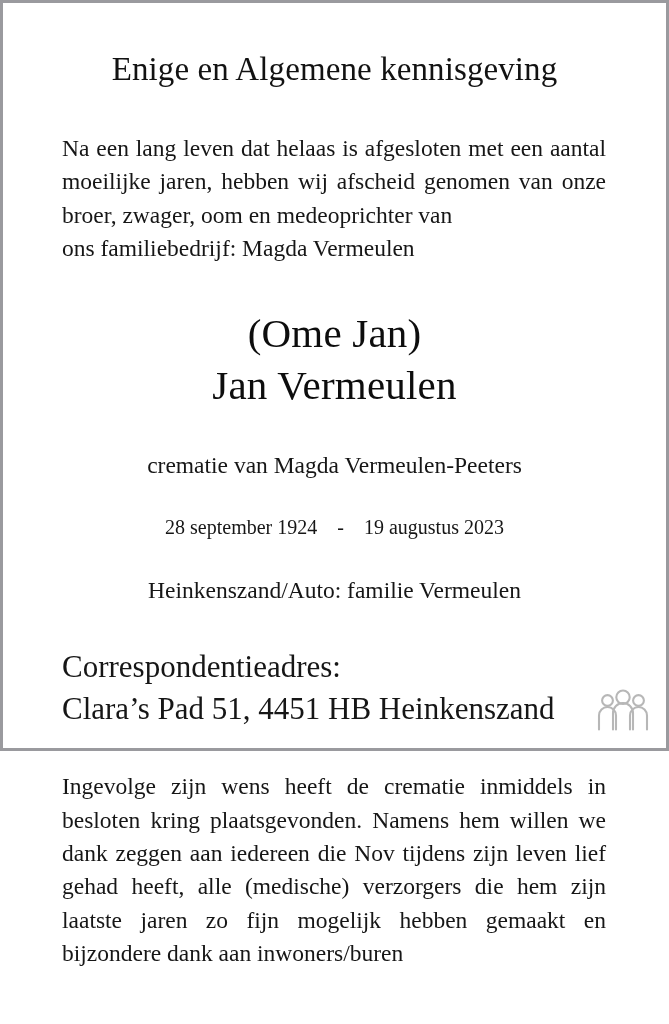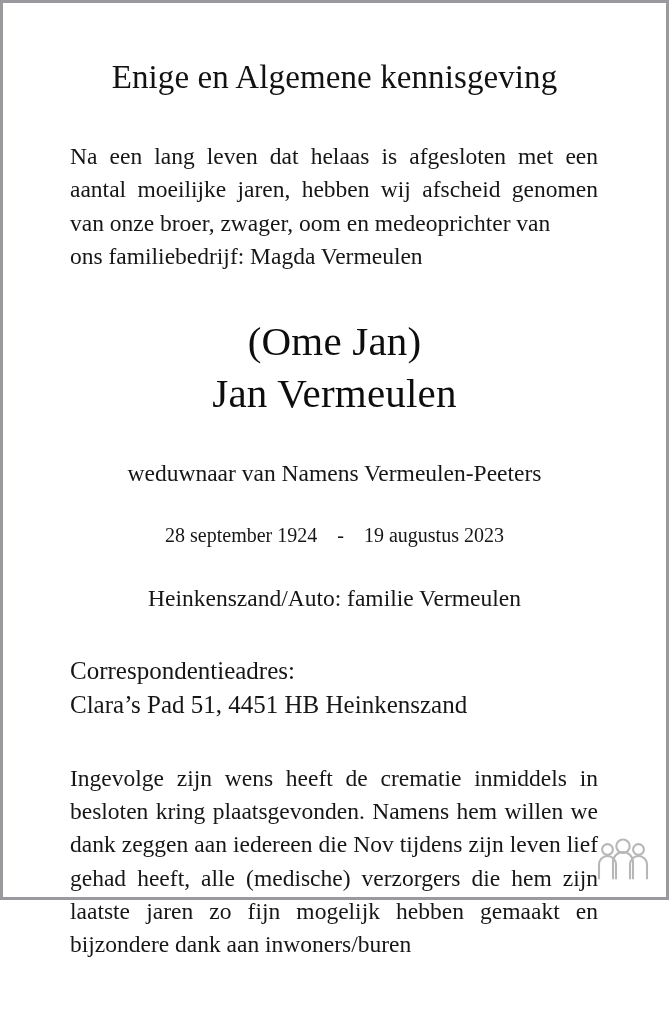--- a/index.html
+++ b/index.html
@@ -12,24 +12,24 @@
     background: #ffffff;
     font-family: "Liberation Serif", "DejaVu Serif", serif;
     color: #1a1a1a;
     overflow: hidden;
   }
 
   .notice {
     position: relative;
     box-sizing: border-box;
     width: 669px;
-    height: 900px;
+    height: 751px;
     background: #ffffff;
     border: 3px solid #9a9a9e;
-    padding: 12px;
+    padding: 4px;
   }
 
   .inner {
     box-sizing: border-box;
     width: 100%;
     height: 100%;
     padding: 44px 52px 0 52px;
   }
 
   .headline {
@@ -87,21 +87,21 @@
   .places {
     text-align: center;
     font-size: 23.5px;
     line-height: 1.3;
     margin: 35px 0 0 0;
     color: #161616;
   }
 
   .address {
     text-align: left;
-    font-size: 25px;
+    font-size: 31px;
     line-height: 1.38;
     margin: 40px 0 0 3px;
     color: #161616;
     white-space: pre-line;
   }
 
   .closing {
     text-align: justify;
     text-justify: inter-word;
     font-size: 23.5px;
@@ -139,21 +139,21 @@
     <p class="intro">
       <span>Na een lang leven dat helaas is afgesloten met een aantal moeilijke jaren, hebben wij afscheid genomen van onze broer, zwager, oom en medeoprichter van</span>
       <span class="lastline">ons familiebedrijf: Magda Vermeulen</span>
     </p>
 
     <div class="name-block">
       <span class="name-line">(Ome Jan)</span>
       <span class="name-line">Jan Vermeulen</span>
     </div>
 
-    <p class="spouse">weduwnaar van Namens Vermeulen-Peeters</p>
+    <p class="spouse">crematie van Magda Vermeulen-Peeters</p>
 
     <p class="dates">28 september 1924    -    19 augustus 2023</p>
 
     <p class="places">Heinkenszand/Auto: familie Vermeulen</p>
 
     <p class="address">Correspondentieadres:
 Clara’s Pad 51, 4451 HB  Heinkenszand</p>
 
     <p class="closing">
       <span>Ingevolge zijn wens heeft de crematie inmiddels in besloten kring plaatsgevonden. Namens hem willen we dank zeggen aan iedereen die Nov tijdens zijn leven lief gehad heeft, alle (medische) verzorgers die hem zijn laatste jaren zo fijn mogelijk hebben gemaakt en bijzondere dank aan inwoners/buren</span>

